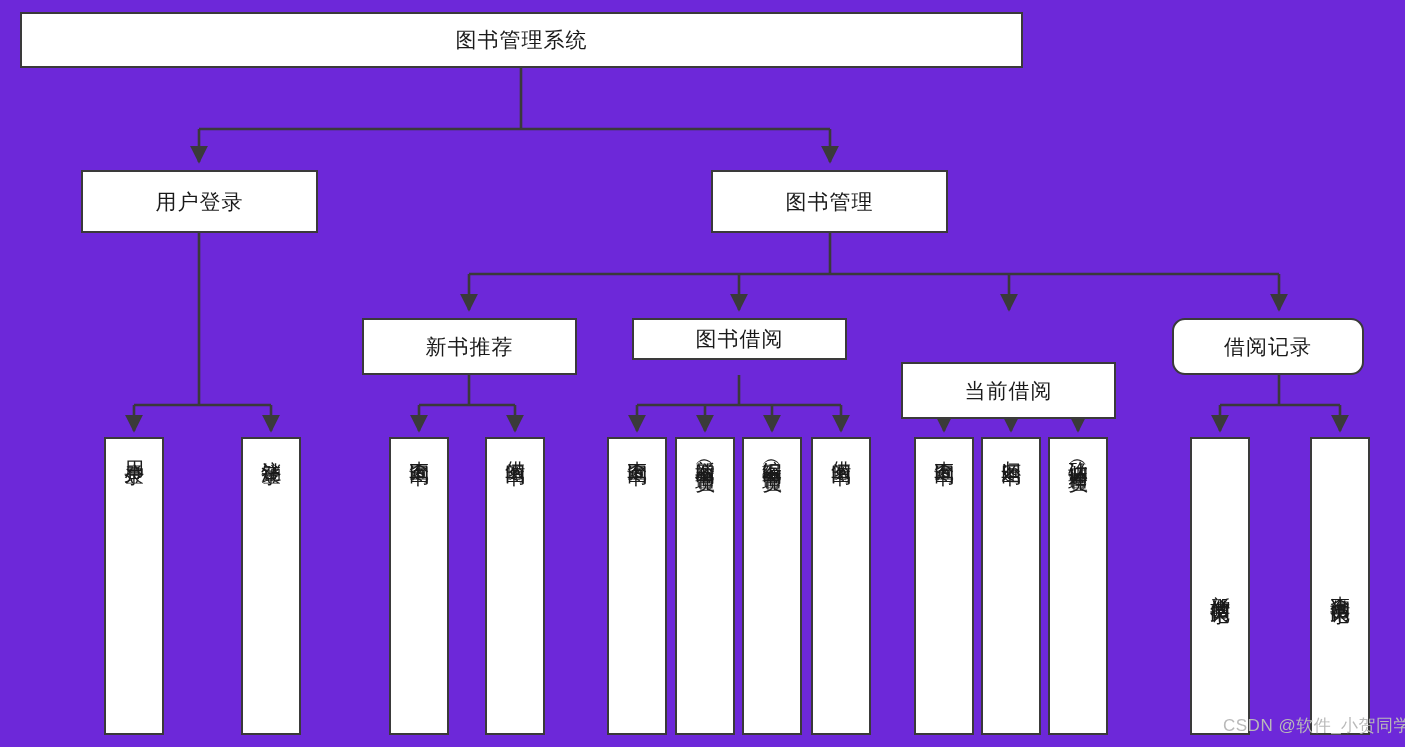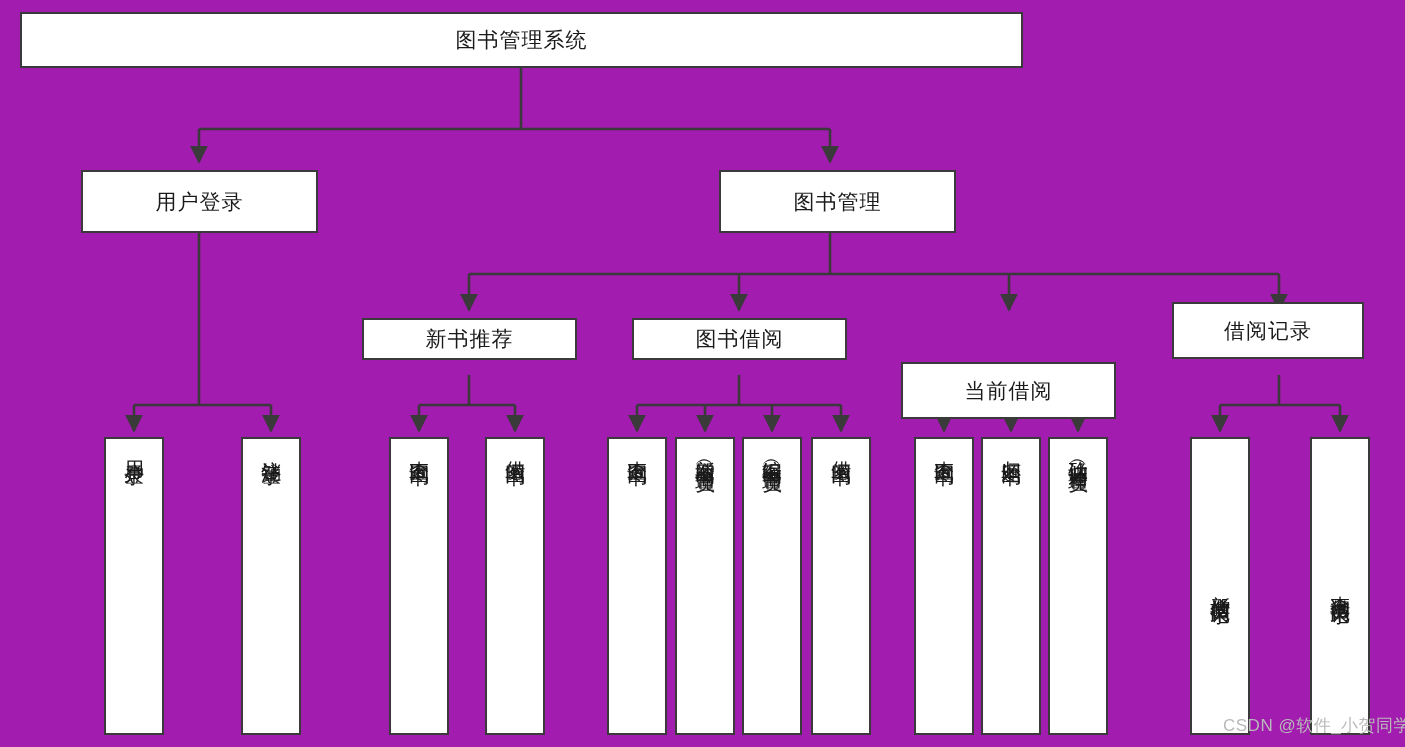--- a/index.html
+++ b/index.html
@@ -7,21 +7,21 @@
     padding: 0;
     background: #ffffff;
   }
   body {
     font-family: "Liberation Sans", "DejaVu Sans", sans-serif;
   }
   #canvas {
     position: relative;
     width: 1405px;
     height: 747px;
-    background: #a21caf;
+    background: #6d28d9;
     overflow: hidden;
   }
   #edges {
     position: absolute;
     left: 0;
     top: 0;
     width: 1405px;
     height: 747px;
   }
   .node {
@@ -133,34 +133,34 @@
     </g>
   </svg>
 
   <div class="node root" style="left:20px; top:12px; width:1003px; height:56px;">
     <span class="lbl">图书管理系统</span>
   </div>
 
   <div class="node h" style="left:81px; top:170px; width:237px; height:63px;">
     <span class="lbl">用户登录</span>
   </div>
-  <div class="node h" style="left:711px; top:170px; width:237px; height:63px;margin-left:8px;">
+  <div class="node h" style="left:711px; top:170px; width:237px; height:63px;">
     <span class="lbl">图书管理</span>
   </div>
 
-  <div class="node h" style="left:362px; top:318px; width:215px; height:42px;">
+  <div class="node h" style="left:362px; top:318px; width:215px; height:57px;">
     <span class="lbl">新书推荐</span>
   </div>
   <div class="node h" style="left:632px; top:318px; width:215px; height:42px;">
     <span class="lbl">图书借阅</span>
   </div>
   <div class="node h" style="left:901px; top:318px; width:215px; height:57px;margin-top:44px;">
     <span class="lbl">当前借阅</span>
   </div>
-  <div class="node h" style="left:1172px; top:302px; width:192px; height:57px;">
+  <div class="node h" style="left:1172px; top:318px; width:192px; height:57px;border-radius:13px;">
     <span class="lbl">借阅记录</span>
   </div>
 
   <div class="node v" style="left:104px; top:437px; width:60px; height:298px;">
     <span class="lbl">用户登录</span>
   </div>
   <div class="node v" style="left:241px; top:437px; width:60px; height:298px;">
     <span class="lbl">注销登录</span>
   </div>
 

